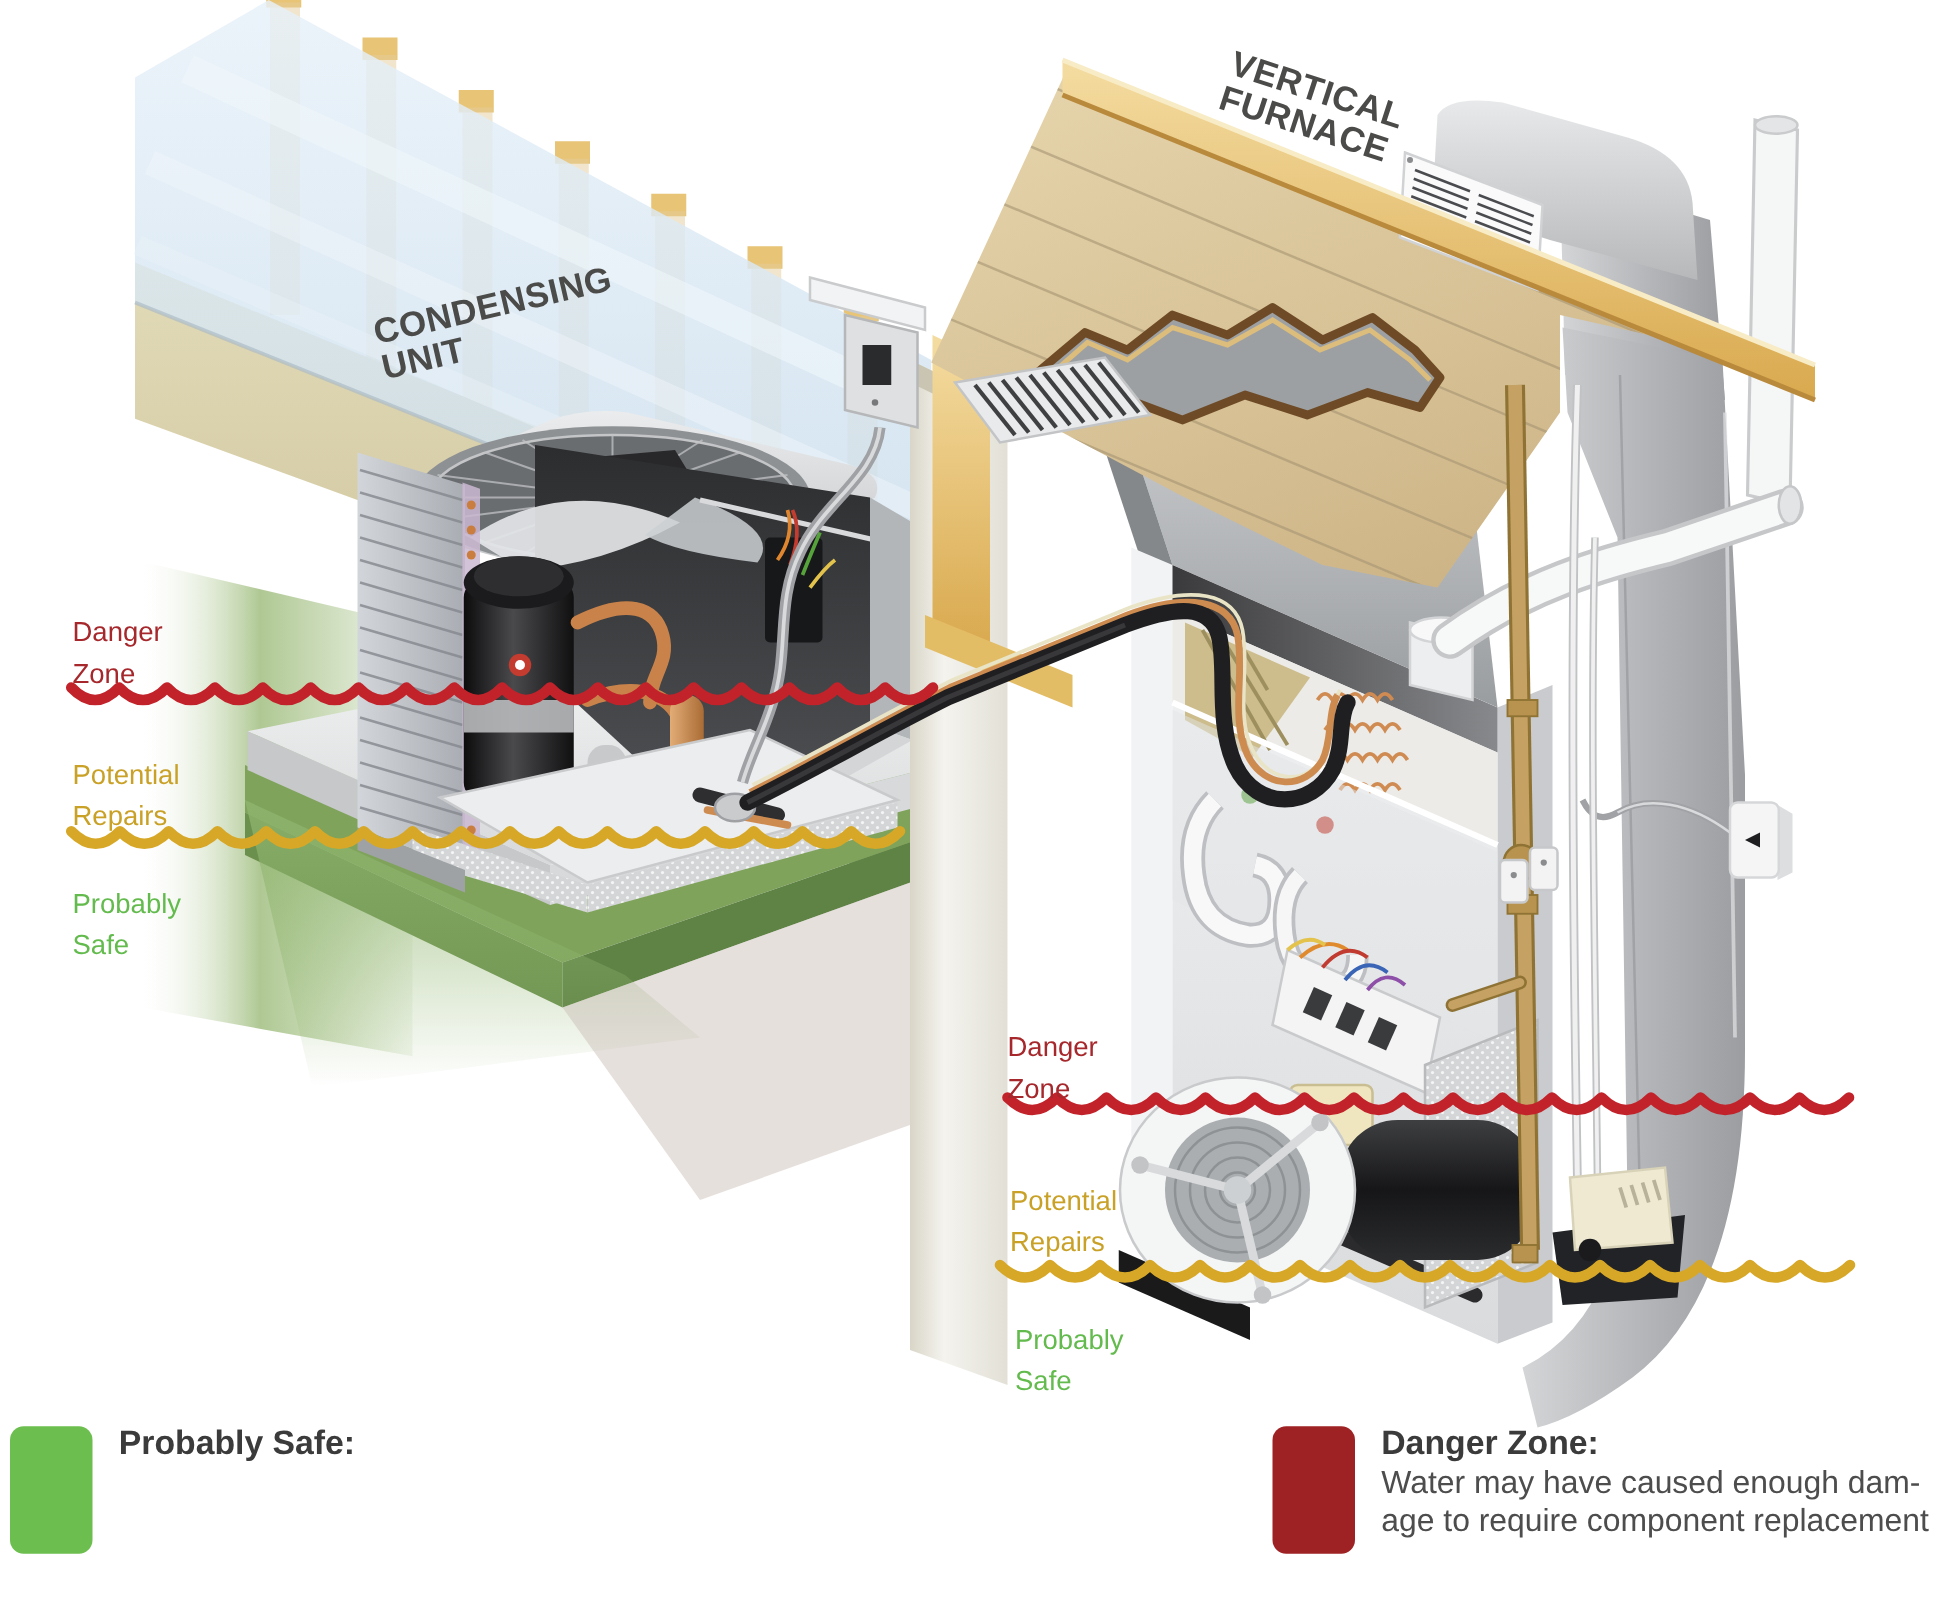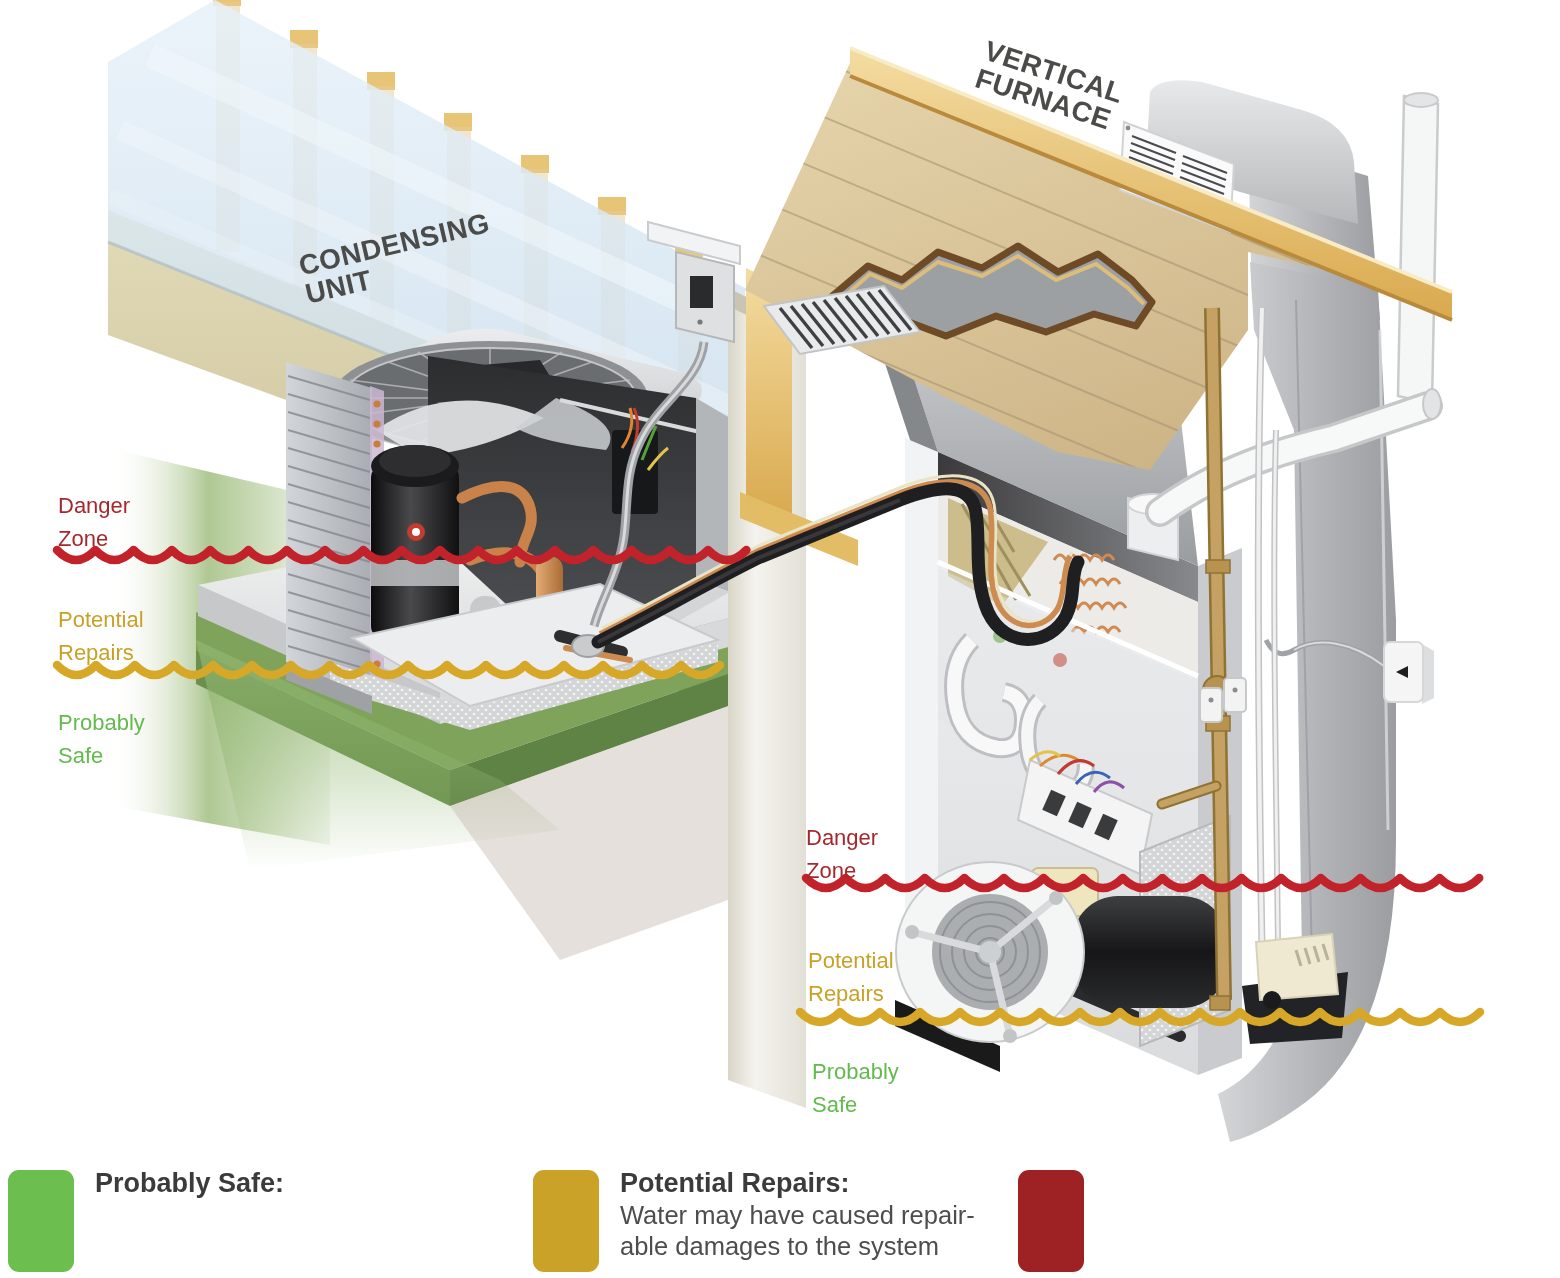--- a/index.html
+++ b/index.html
@@ -2,21 +2,21 @@
 <html><head>
 <meta charset="utf-8">
 <style>
   html,body{margin:0;padding:0;background:#ffffff;}
   #stage{position:relative;width:1560px;height:1278px;overflow:hidden;background:#ffffff;
          font-family:"Liberation Sans","DejaVu Sans",sans-serif;}
   #artwork{position:absolute;left:0;top:0;}
   .equip-label{position:absolute;font-size:28px;font-weight:600;line-height:1.04;letter-spacing:.5px;
                transform-origin:left top;white-space:nowrap;}
   .zone-label{position:absolute;font-size:22px;font-weight:400;line-height:33px;white-space:nowrap;}
-  #legend{position:absolute;left:0;top:1168px;width:1560px;height:106px;}
+  #legend{position:absolute;left:0;top:1139px;width:1560px;height:106px;}
   .legend-item{position:absolute;top:0;height:104px;}
   .legend-swatch{position:absolute;top:2px;width:66px;height:102px;border-radius:11px;}
   .legend-text{position:absolute;top:0;white-space:nowrap;}
   .legend-title{font-size:27px;font-weight:700;color:#3B3B3B;line-height:31px;margin:0 0 1px 0;}
   .legend-line{font-size:25.5px;color:#4D4D4D;line-height:31px;}
 </style>
 </head>
 <body>
 
 <div id="stage">
@@ -536,26 +536,23 @@
   <div>Safe</div>
 </div>
 
 <div id="legend">
   <div class="legend-item" style="left:8px;width:500px;">
     <div class="legend-swatch" style="left: 0px; background-color: rgb(108, 190, 78);"></div>
     <div class="legend-text" style="left:87px;">
       <div class="legend-title">Probably Safe:</div>
     </div>
   </div>
-  <div class="legend-item" style="left:533px;width:480px;">
-    <div class="legend-swatch" style="left: 0px; background-color: rgb(201, 162, 39);"></div>
+  <div class="legend-item" style="left:1018px;width:540px;">
+    <div class="legend-swatch" style="left: 0px; background-color: rgb(158, 33, 36);"></div>
     <div class="legend-text" style="left:87px;">
-      <div class="legend-title">Potential Repairs:</div>
-      <div class="legend-line">Water may have caused repair-</div>
-      <div class="legend-line">able damages to the system</div>
+      <div class="legend-title">Danger Zone:</div>
+      <div class="legend-line">Water may have caused enough dam-</div>
+      <div class="legend-line">age to require component replacement</div>
     </div>
   </div>
-  <div class="legend-item" style="left:1018px;width:540px;">
-    <div class="legend-swatch" style="left: 0px; background-color: rgb(158, 33, 36);"></div>
-  </div>
 </div>
 
 </div>
 
 </body></html>

